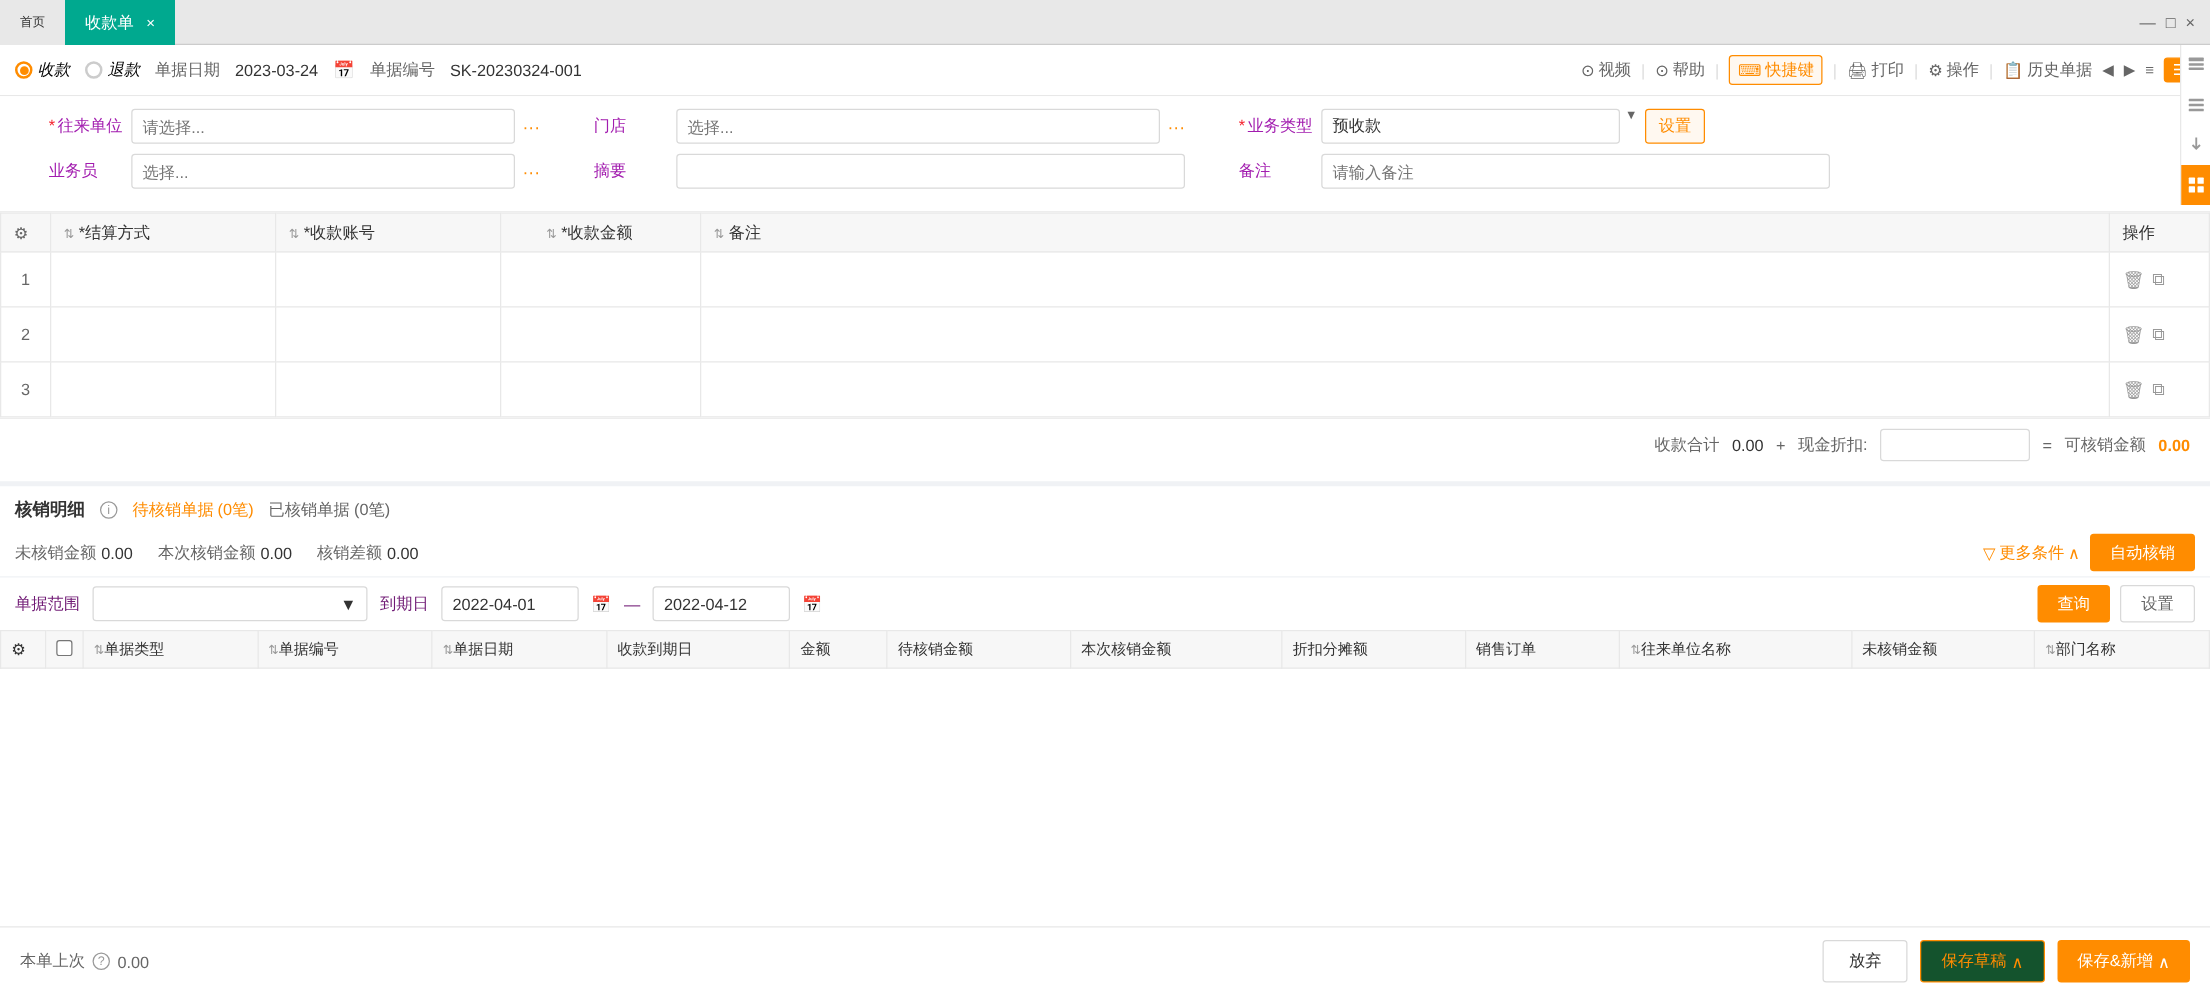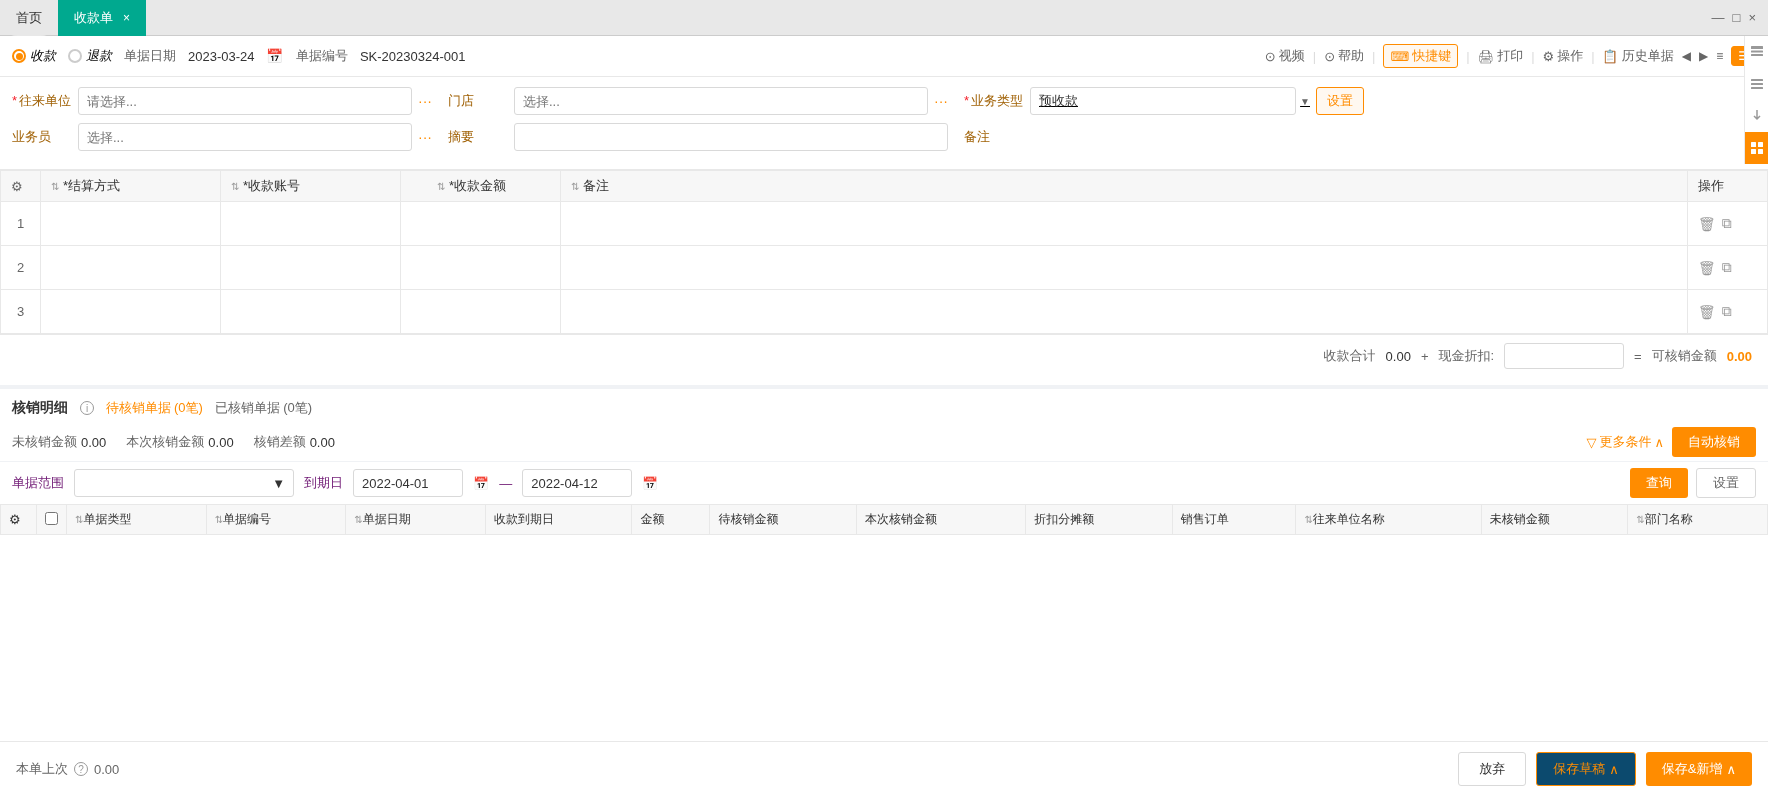--- a/index.html
+++ b/index.html
@@ -3,21 +3,21 @@
   <meta charset="utf-8">
   <style>
     * { box-sizing: border-box; margin: 0; padding: 0; font-family: 'Microsoft YaHei', Arial, sans-serif; font-size: 13px; }
     body { background: #f0f2f5; width: 1768px; height: 796px; overflow: hidden; }
 
     
     .tab-bar {
       display: flex; align-items: center; background: #e8e8e8; height: 36px; border-bottom: 1px solid #ccc;
     }
     .tab-home {
-      background: #e8e8e8; color: #333; padding: 0 16px; height: 36px; display: flex; align-items: center; cursor: pointer; font-size: 13px; border-radius: 17px;
+      background: #e8e8e8; color: #333; padding: 0 16px; height: 36px; display: flex; align-items: center; cursor: pointer; font-size: 10px;
     }
     .tab-active {
       background: #00a98f; color: #fff; padding: 0 16px; height: 48px; display: flex; align-items: center; cursor: pointer; font-size: 13px; gap: 6px;
     }
     .tab-close { font-size: 12px; margin-left: 4px; cursor: pointer; }
     .tab-bar-right { margin-left: auto; display: flex; align-items: center; gap: 8px; padding-right: 12px; color: #666; font-size: 16px; cursor: pointer; }
 
     
     .main-content { background: #fff; height: calc(796px - 36px); display: flex; flex-direction: column; overflow: hidden; }
 
@@ -37,27 +37,27 @@
 
     .toolbar-right { margin-left: auto; display: flex; align-items: center; gap: 8px; color: #666; }
     .toolbar-btn { display: flex; align-items: center; gap: 3px; cursor: pointer; color: #666; font-size: 12px; }
     .toolbar-btn.active { background: #fff8f0; border: 1px solid #ff8c00; border-radius: 3px; padding: 2px 6px; color: #ff8c00; }
     .toolbar-divider { color: #ddd; }
 
     
     .form-area { padding: 10px 12px; background: #fff; border-bottom: 1px solid #e8e8e8; flex-shrink: 0; }
     .form-row { display: flex; align-items: center; margin-bottom: 8px; gap: 16px; }
     .form-field { display: flex; align-items: center; gap: 6px; flex: 1; }
-    .form-label { color: #a16207; white-space: nowrap; min-width: 60px; }
+    .form-label { color: #a21caf; white-space: nowrap; min-width: 60px; margin-left: 27px; }
     .form-label.required::before { content: '*'; color: #f5222d; margin-right: 2px; }
     .form-input {
       flex: 1; border: 1px solid #d9d9d9; border-radius: 3px; padding: 4px 8px; color: #999; height: 28px; outline: none; background: #fff; min-width: 0;
     }
     .form-more { color: #ff8c00; cursor: pointer; font-size: 14px; }
-    .form-select-wrapper { display: flex; align-items: center; gap: 4px; flex: 1; text-decoration: underline; }
+    .form-select-wrapper { display: flex; gap: 4px; flex: 1; }
     .form-select { flex: 1; border: 1px solid #d9d9d9; border-radius: 3px; padding: 4px 8px; color: #999; height: 28px; }
     .form-select-arrow { color: #666; font-size: 10px; cursor: pointer; }
     .setting-btn { background: #fff8f0; border: 1px solid #ff8c00; color: #ff8c00; border-radius: 3px; padding: 4px 10px; cursor: pointer; white-space: nowrap; }
 
     
     .table-section { flex: 0 0 auto; overflow: hidden; }
     .data-table { width: 100%; border-collapse: collapse; }
     .data-table th {
       background: #f7f7f7; border: 1px solid #e8e8e8; padding: 6px 10px; text-align: left; color: #333; font-weight: 500; white-space: nowrap;
     }
@@ -109,21 +109,21 @@
     .bottom-table { width: 100%; border-collapse: collapse; }
     .bottom-table th { background: #f7f7f7; border: 1px solid #e8e8e8; padding: 6px 8px; text-align: left; color: #333; font-weight: 500; white-space: nowrap; font-size: 12px; }
     .checkbox-col { width: 30px; text-align: center; }
     .gear-col { width: 36px; text-align: center; }
 
     
     .footer { display: flex; align-items: center; padding: 10px 16px; background: #fff; border-top: 1px solid #e8e8e8; flex-shrink: 0; }
     .footer-left { display: flex; align-items: center; gap: 6px; color: #666; }
     .footer-right { margin-left: auto; display: flex; gap: 10px; }
     .btn-discard { background: #fff; border: 1px solid #d9d9d9; color: #333; border-radius: 3px; padding: 7px 20px; cursor: pointer; font-size: 13px; }
-    .btn-draft { background: #0c4a6e; border: 1px solid #ff8c00; color: #ff8c00; border-radius: 3px; padding: 7px 16px; cursor: pointer; font-size: 13px; display: flex; align-items: center; gap: 4px; }
+    .btn-draft { background: #14532d; border: 1px solid #ff8c00; color: #ff8c00; border-radius: 3px; padding: 7px 16px; cursor: pointer; font-size: 13px; display: flex; align-items: center; gap: 4px; }
     .btn-save { background: #ff8c00; border: none; color: #fff; border-radius: 3px; padding: 7px 16px; cursor: pointer; font-size: 13px; display: flex; align-items: center; gap: 4px; }
 
     
     .right-sidebar { position: fixed; right: 0; top: 36px; width: 24px; display: flex; flex-direction: column; align-items: center; gap: 0; background: #fff; border-left: 1px solid #e8e8e8; }
     .sidebar-icon { width: 24px; height: 32px; display: flex; align-items: center; justify-content: center; color: #999; cursor: pointer; font-size: 14px; }
     .sidebar-icon.active { background: #ff8c00; color: #fff; }
   </style>
 </head>
 <body>
 
@@ -222,20 +222,21 @@
         <span class="form-label">业务员</span>
         <input class="form-input" placeholder="选择..." style="">
         <span class="form-more">···</span>
       </div>
       <div class="form-field" style="max-width: 500px;">
         <span class="form-label">摘要</span>
         <input class="form-input" style="">
       </div>
       <div class="form-field" style="max-width: 500px;">
         <span class="form-label">备注</span>
+        <input class="form-input" placeholder="请输入备注" style="">
       </div>
     </div>
   </div>
 
   <div class="table-section">
     <table class="data-table">
       <thead>
         <tr>
           <th style="width:40px;">
             <span class="gear-icon">⚙</span>

